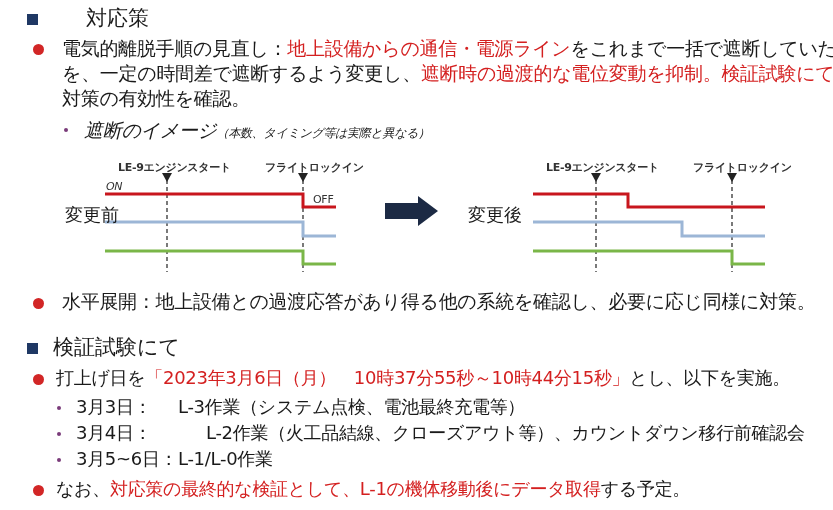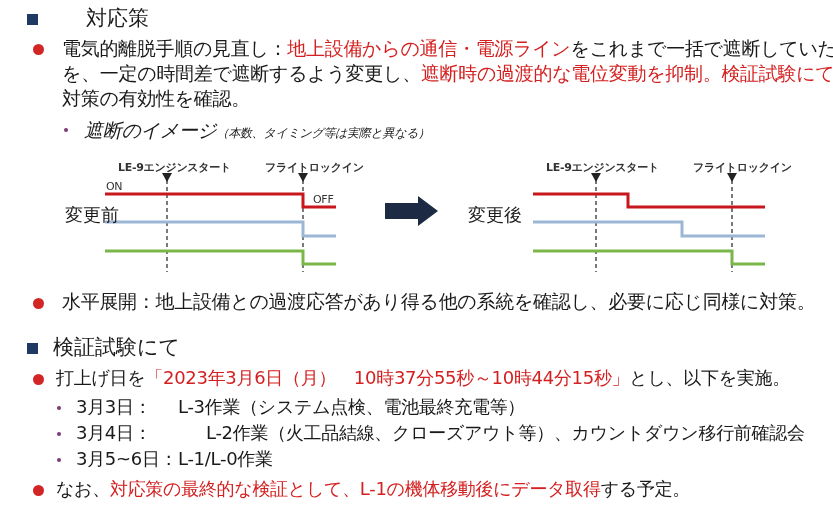--- a/index.html
+++ b/index.html
@@ -60,21 +60,21 @@
   <line x1="732" y1="180" x2="732" y2="272" stroke="#222" stroke-width="1.2" stroke-dasharray="4,3"></line>
   <polygon points="591,173 601,173 596,182" fill="#222"></polygon>
   <polygon points="727,173 737,173 732,182" fill="#222"></polygon>
   <polyline points="533,194 628,194 628,207 765,207" fill="none" stroke="#c8161d" stroke-width="3"></polyline>
   <polyline points="533,222 682,222 682,236 765,236" fill="none" stroke="#9cb6d6" stroke-width="3"></polyline>
   <polyline points="533,251 732,251 732,264 765,264" fill="none" stroke="#7ab648" stroke-width="3"></polyline>
 </svg>
 
 <div class="abs chart-label" style="left:118px;top:160px;">LE-9エンジンスタート</div>
 <div class="abs chart-label" style="left:265px;top:160px;">フライトロックイン</div>
-<div class="abs chart-label" style="left:106px;top:180px;font-weight:normal;">ON</div>
+<div class="abs chart-label" style="left:106px;top:180px;font-weight:normal;font-style:italic;">ON</div>
 <div class="abs chart-label" style="left:313px;top:193px;font-weight:normal;">OFF</div>
 <div class="abs diag-label" style="left:40px;top:203px;margin-left:25px;">変更前</div>
 
 <div class="abs chart-label" style="left:546px;top:160px;">LE-9エンジンスタート</div>
 <div class="abs chart-label" style="left:693px;top:160px;">フライトロックイン</div>
 <div class="abs diag-label" style="left:468px;top:203px;">変更後</div>
 
 <div class="abs dot-red" style="left:33px;top:298px;"></div>
 <div class="abs body-txt" style="left:62px;top:289px;">水平展開：地上設備との過渡応答があり得る他の系統を確認し、必要に応じ同様に対策。</div>
 

